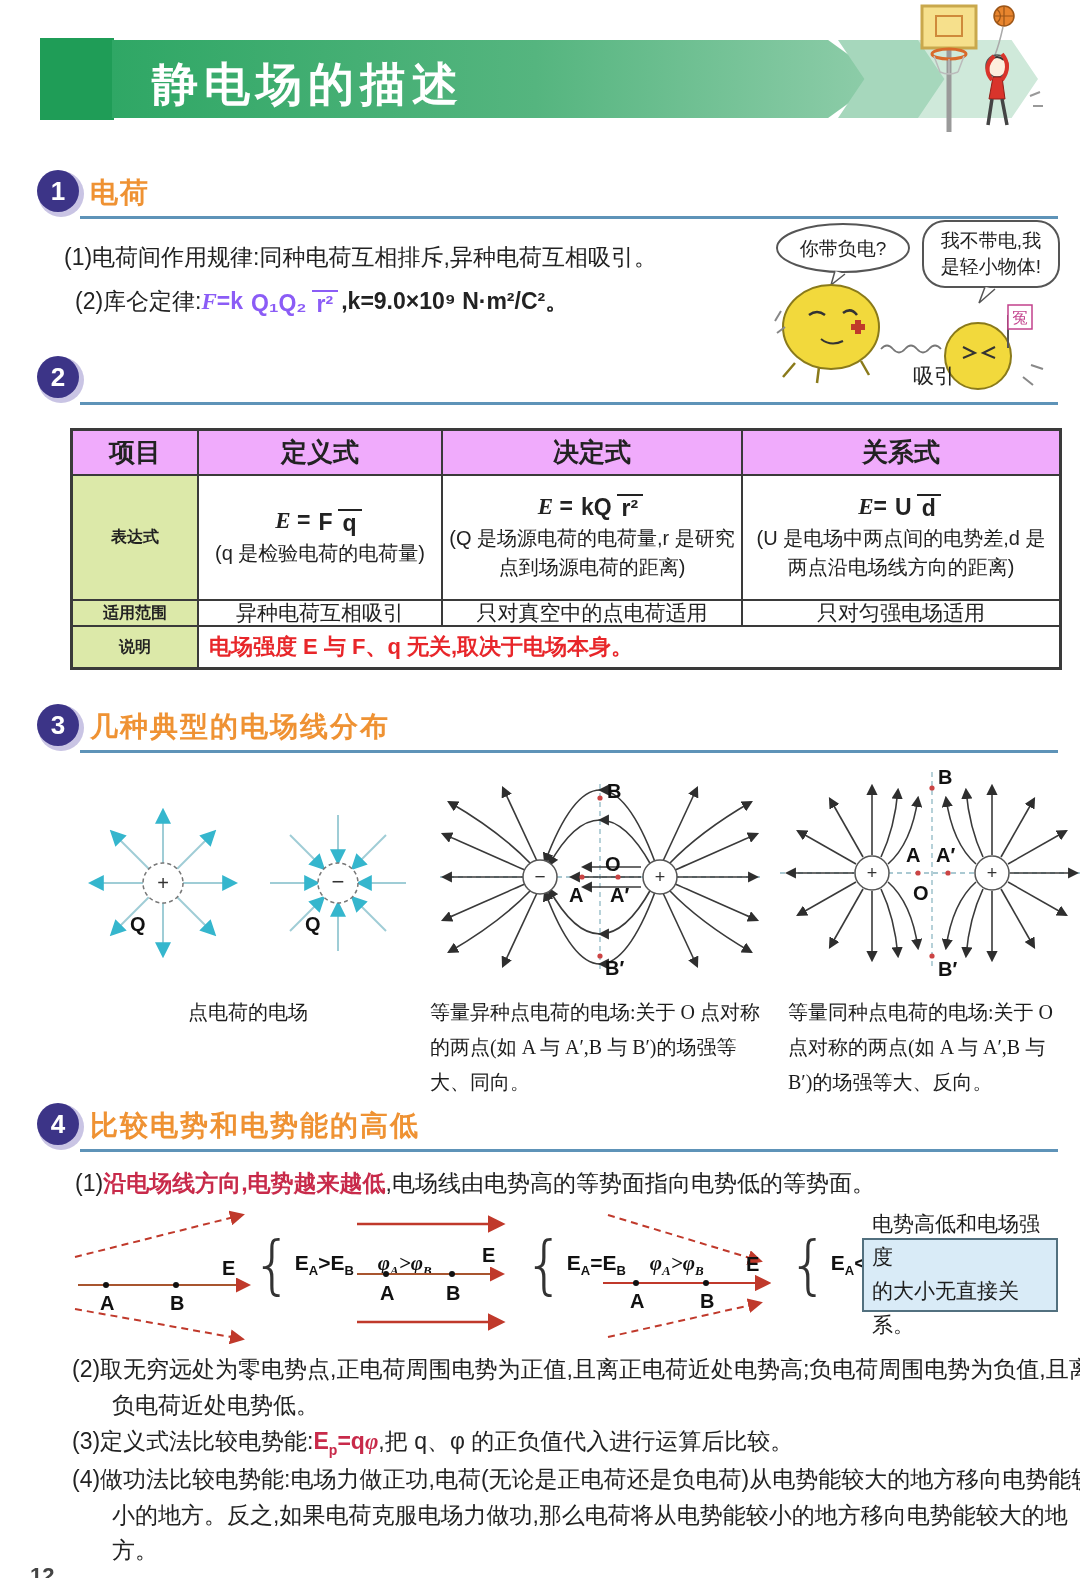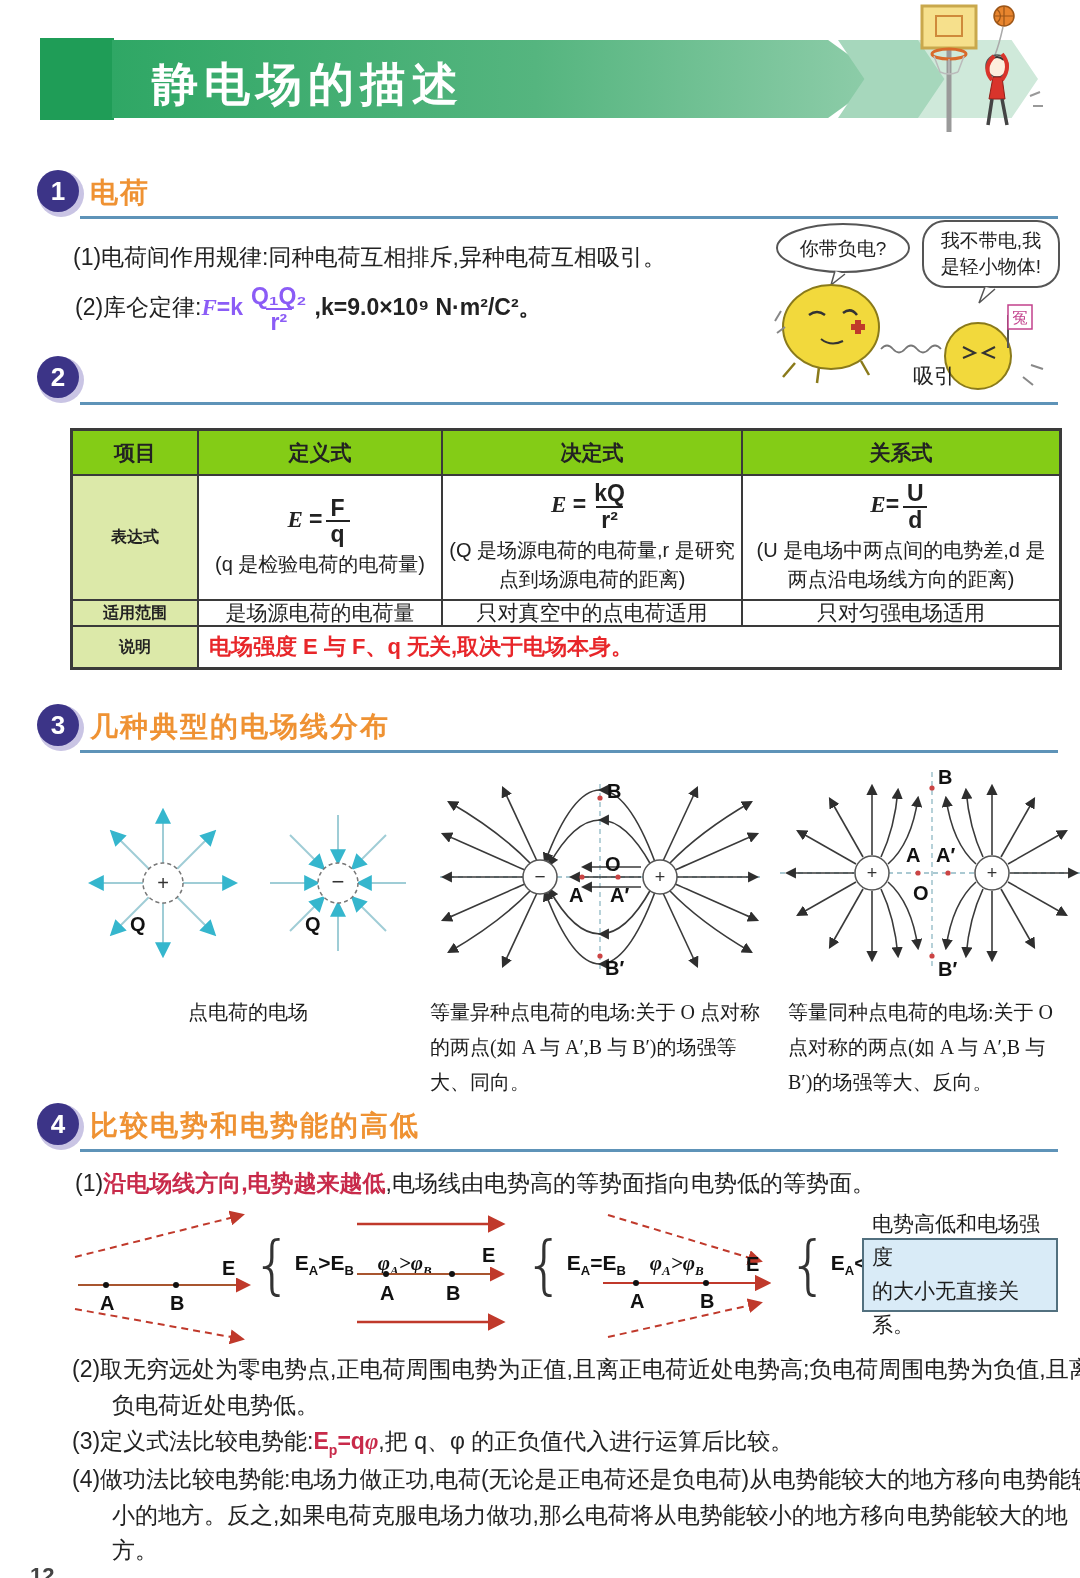--- a/index.html
+++ b/index.html
@@ -21,30 +21,30 @@
       box-shadow:3px 3px 0 2px #c9c4e4;}
   .sec .ttl{position:absolute;left:90px;top:4px;font-size:28px;font-weight:bold;color:#ef9233;letter-spacing:2px;}
   .sec .rule{position:absolute;left:80px;right:22px;top:46px;height:3px;background:#5e93b8;}
   
   .para{position:absolute;font-size:23px;line-height:1.55;color:#222;}
   .hang{padding-left:40px;text-indent:-40px;}
   .red{color:#8b5cf6;font-weight:bold;text-align:right;}
   .redseg{color:#c82a4a;font-weight:bold;}
   .blk-b{font-weight:bold;}
   .vv{font-family:"Liberation Serif",serif;font-style:italic;font-weight:bold;}
-  .frac{display:inline-flex;flex-direction:column;align-items:center;vertical-align:middle;
+  .frac{display:inline-flex;flex-direction:row;align-items:center;vertical-align:middle;
         line-height:1.05;font-weight:bold;margin:0 3px;}
   .frac .den{border-top:2px solid currentColor;padding:0 5px;}
   .frac .num{padding:0 5px;}
   
   .etable{position:absolute;left:70px;top:428px;width:988px;display:grid;
       grid-template-columns:126px 244px 300px 318px;border:2px solid #3a3a3a;font-size:21px;}
   .etable .cell{border:1px solid #3a3a3a;display:flex;align-items:center;justify-content:center;
       flex-direction:column;padding:4px 6px;box-sizing:border-box;text-align:center;}
-  .etable .hd{background:#84cc16;font-weight:bold;font-size:21px;height:45px;}
+  .etable .hd{background:#f0abfc;font-weight:bold;font-size:26px;height:45px;}
   .etable .lab{background:#dcE9a9;background:#dce9a9;font-weight:bold;font-size:16px;}
   .etable .r1{height:125px;}
   .etable .r2{height:26px;}
   .etable .r3{height:42px;}
   .etable .note{font-size:20px;line-height:1.45;margin-top:4px;}
   .etable .fcell{font-size:23px;}
   .etable .span3{grid-column:2 / span 3;justify-content:flex-start;flex-direction:row;
       color:#e8262a;font-weight:bold;font-size:22px;padding-left:10px;}
   
   .dia{position:absolute;}
@@ -112,21 +112,21 @@
       <path d="M150,96 l10,-4 M153,106 l10,0" stroke="#999" stroke-width="2"></path>
     </g>
   </svg>
 
   <div class="sec" style="top:170px">
     <span class="num">1</span>
     <span class="ttl">电荷</span>
     <div class="rule"></div>
   </div>
 
-  <div class="para" style="left:73px;top:240px;width:700px">(1)电荷间作用规律:同种电荷互相排斥,异种电荷互相吸引。</div>
+  <div class="para" style="left:64px;top:240px;width:700px">(1)电荷间作用规律:同种电荷互相排斥,异种电荷互相吸引。</div>
 
   <div class="para" style="left:75px;top:284px;width:760px">
     <span>(2)库仑定律:</span><span class="red"><span class="vv">F</span><span>=k</span><span class="frac">
           <span class="num">Q₁Q₂</span>
           <span class="den">r²</span>
         </span></span><span class="blk-b">,k=9.0×10⁹ N·m²/C²。</span>
   </div>
 
   <svg class="dia" style="left:765px;top:215px" width="300" height="180" viewBox="0 0 300 180">
     <g>
@@ -188,21 +188,21 @@
     </div>
     <div class="cell r1 fcell">
       <div><span class="vv">E</span><span class="blk-b">=</span><span class="frac">
             <span class="num">U</span>
             <span class="den">d</span>
           </span></div>
       <div class="note">(U 是电场中两点间的电势差,d 是两点沿电场线方向的距离)</div>
     </div>
 
     <div class="cell lab r2">适用范围</div>
-    <div class="cell r2">是场源电荷的电荷量</div>
+    <div class="cell r2">异种电荷互相吸引</div>
     <div class="cell r2">只对真空中的点电荷适用</div>
     <div class="cell r2">只对匀强电场适用</div>
 
     <div class="cell lab r3">说明</div>
     <div class="cell r3 span3">电场强度 E 与 F、q 无关,取决于电场本身。</div>
   </div>
 
   <div class="sec" style="top:704px">
     <span class="num">3</span>
     <span class="ttl">几种典型的电场线分布</span>

